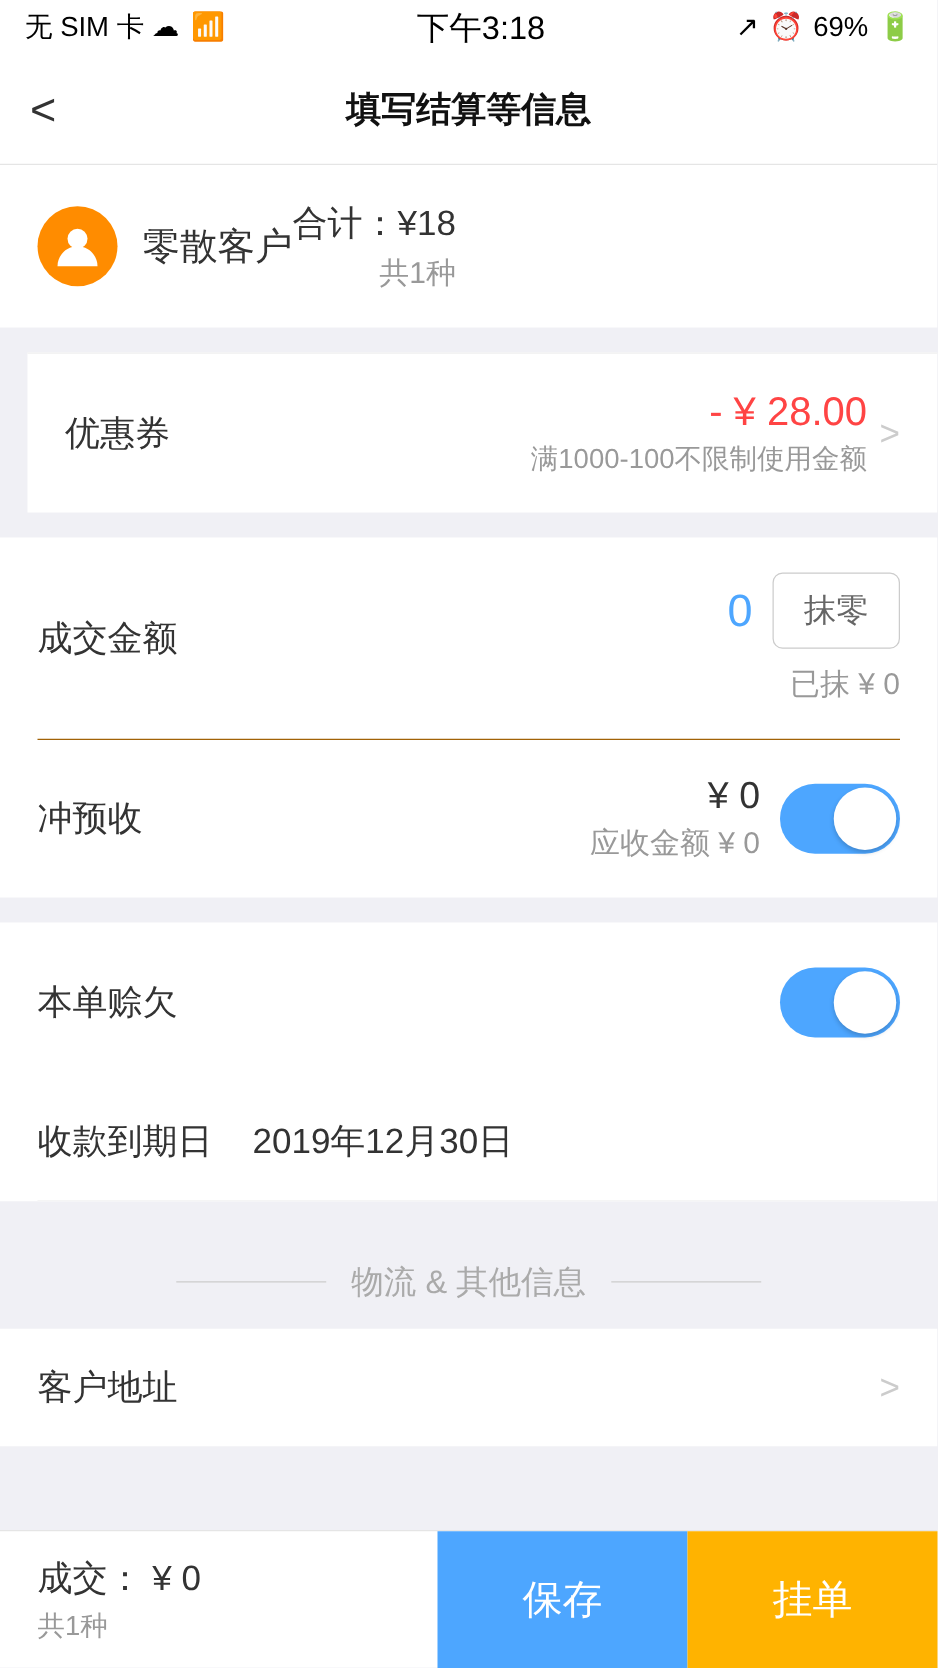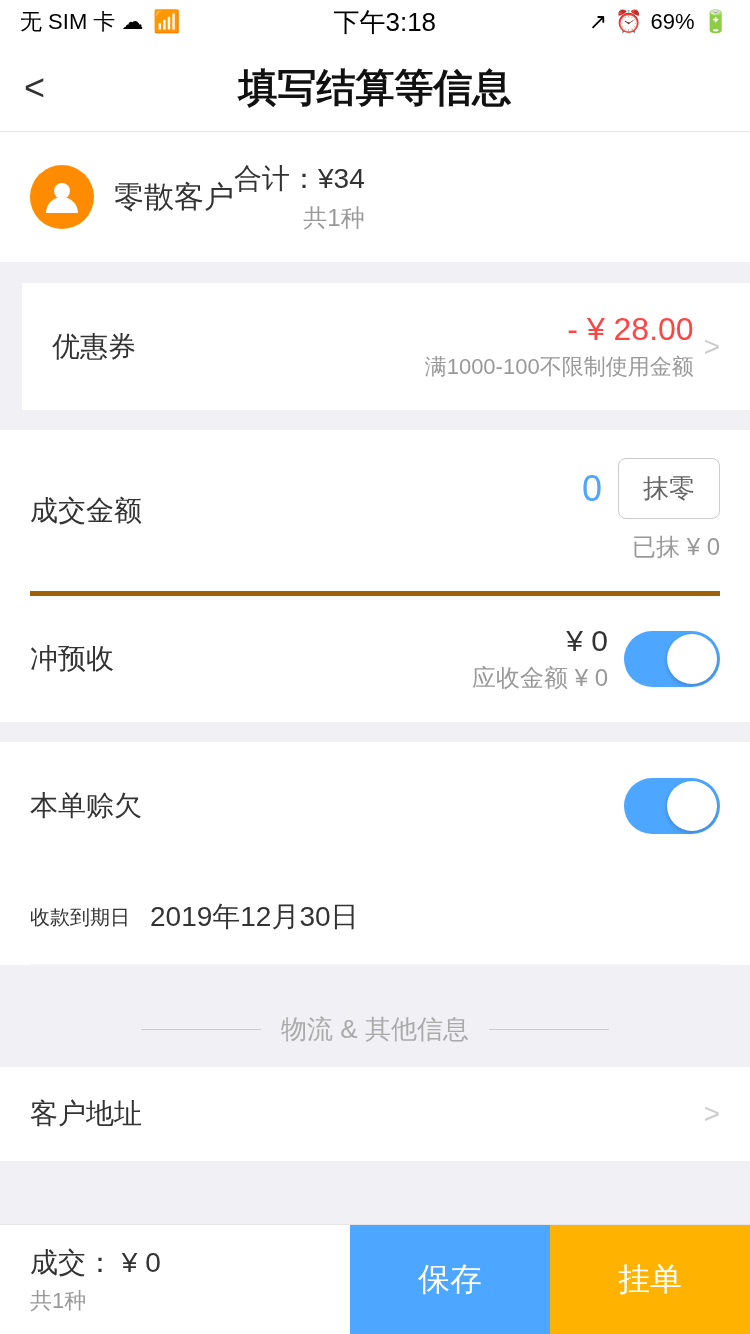--- a/index.html
+++ b/index.html
@@ -43,21 +43,21 @@
       border-bottom: 1px solid #e5e5e5;
     }
     .nav-back {
       position: absolute;
       left: 24px;
       font-size: 36px;
       color: #333;
       cursor: pointer;
     }
     .nav-title {
-      font-size: 39px;
+      font-size: 28px;
       font-weight: 600;
       color: #111;
     }
 
     
     .content {
       background: #f0f0f5;
       padding-bottom: 120px;
     }
 
@@ -111,21 +111,21 @@
     .deal-section {
       background: #fff;
       padding: 0 30px;
       margin-bottom: 20px;
     }
     .deal-row {
       padding: 28px 0;
       display: flex;
       align-items: center;
       justify-content: space-between;
-      border-bottom: 5px solid #a16207;
+      border-bottom: 1px solid #a16207;
     }
     .deal-row:last-child { border-bottom: none; }
     .deal-label { font-size: 28px; color: #333; }
     .deal-right { display: flex; align-items: center; gap: 16px; }
     .deal-value { font-size: 36px; color: #4da6ff; font-weight: 500; }
     .deal-sub { font-size: 24px; color: #999; margin-top: 6px; text-align: center; }
     .round-zero-btn {
       border: 1px solid #ccc;
       border-radius: 8px;
       padding: 12px 24px;
@@ -183,21 +183,21 @@
     }
     .debt-label { font-size: 28px; color: #333; }
 
     
     .due-date-row {
       padding: 28px 0;
       display: flex;
       align-items: center;
       border-bottom: 1px solid #f5f5f5;
     }
-    .due-date-label { font-size: 20px; color: #333; margin-right: 20px; }
+    .due-date-label { font-size: 28px; color: #333; margin-right: 32px; }
     .due-date-value { font-size: 28px; color: #333; }
 
     
     .logistics-divider {
       background: #f0f0f5;
       padding: 20px 0;
       text-align: center;
     }
     .logistics-text {
       font-size: 26px;
@@ -290,21 +290,21 @@
     <div class="customer-left">
       <div class="customer-avatar">
         <svg width="36" height="36" viewBox="0 0 36 36" fill="none">
           <circle cx="18" cy="12" r="8" fill="white"></circle>
           <path d="M2 34c0-8.8 7.2-16 16-16s16 7.2 16 16" fill="white"></path>
         </svg>
       </div>
       <span class="customer-name">零散客户</span>
     </div>
     <div class="customer-right">
-      <div class="customer-total">合计：¥34</div>
+      <div class="customer-total">合计：¥18</div>
       <div class="customer-count">共1种</div>
     </div>
   </div>
 
   <div class="section coupon-row">
     <span class="coupon-label">优惠券</span>
     <div class="coupon-right">
       <div class="coupon-right-text">
         <span class="coupon-amount">- ¥ 28.00</span>
         <span class="coupon-desc">满1000-100不限制使用金额</span>

